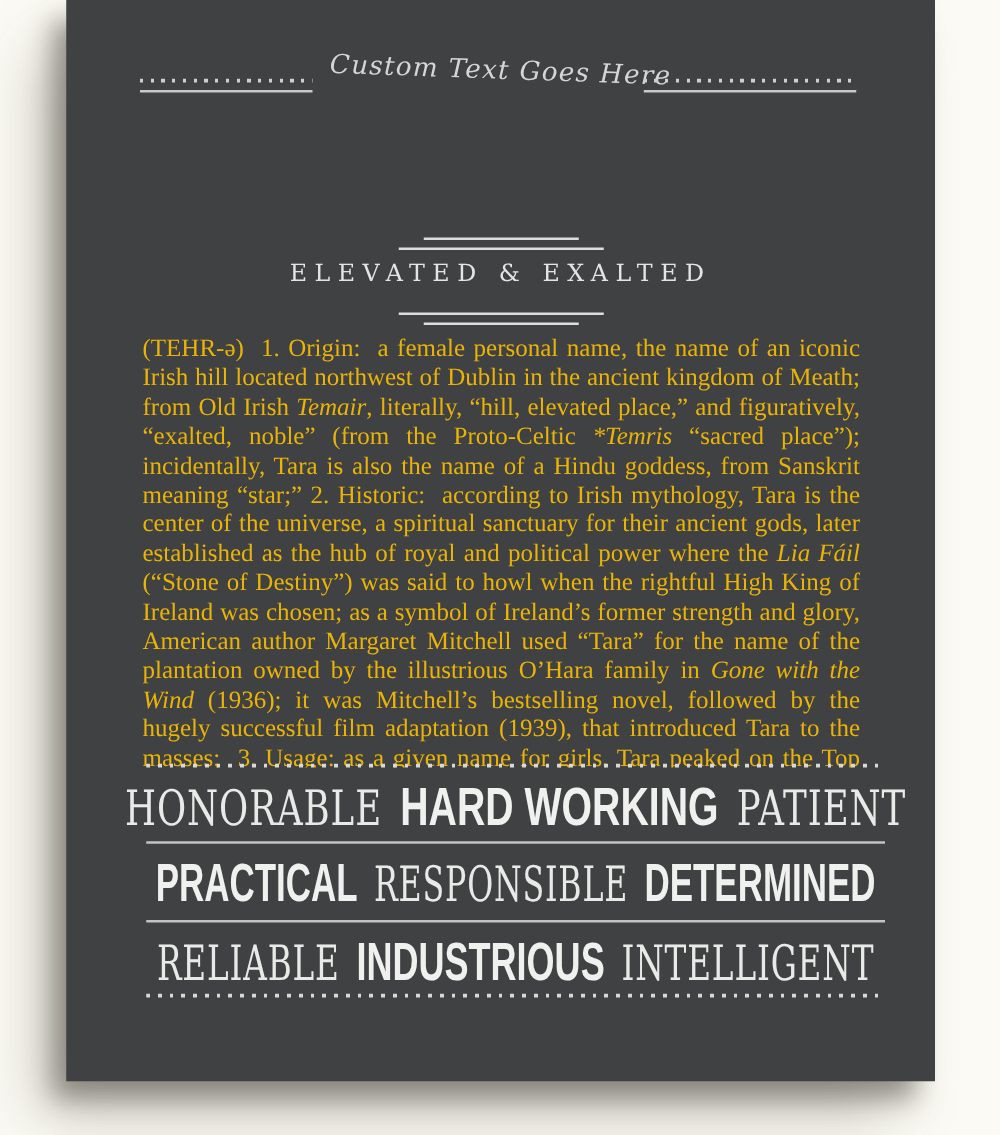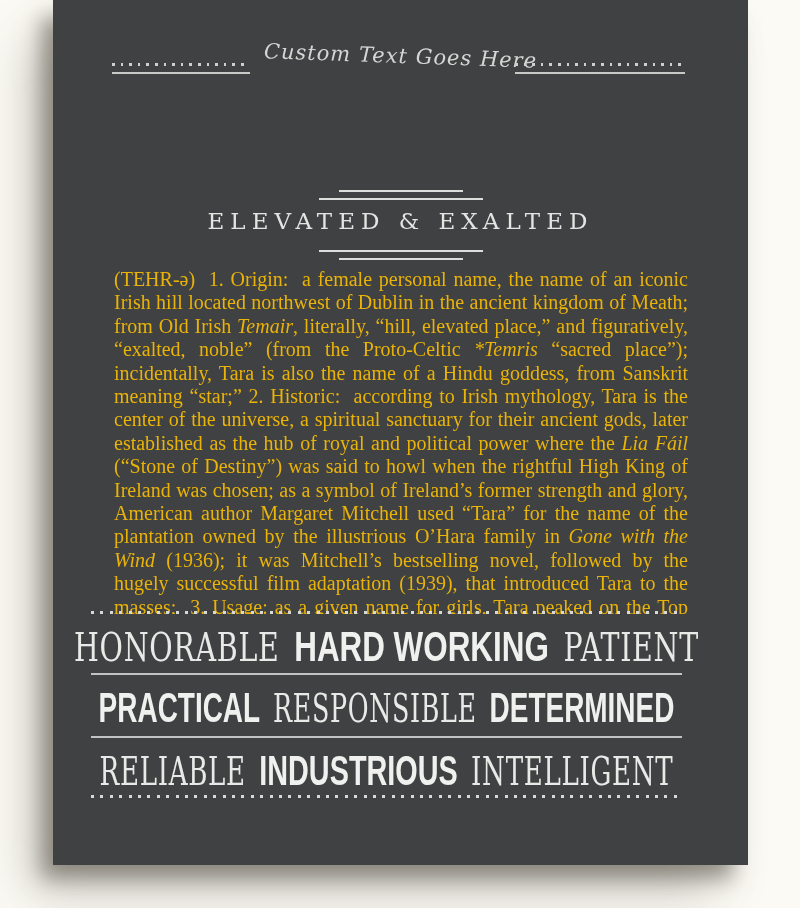--- a/index.html
+++ b/index.html
@@ -44,33 +44,33 @@
   .rule-motif { position:absolute; left:0; right:0; }
   .rule-motif .rl { margin:0 auto; height:2px; background:#dddedc; }
   .rule-motif .short { width:124px; }
   .rule-motif .long  { width:164px; }
   .rule-motif.top    { top:190px; }
   .rule-motif.top .long { margin-top:6px; }
   .rule-motif.bottom { top:250px; }
   .rule-motif.bottom .short { margin-top:6px; }
   .meaning {
     position:absolute; left:0; right:0; top:208px; text-align:center;
-    font-family:"DejaVu Serif", serif; font-size:23px;
+    font-family:"DejaVu Serif", serif; font-size:19px;
     letter-spacing:6px; color:#e4e5e3;
   }
   
   .definition {
     position:absolute; left:61px; top:268px; width:574px; max-height:346px;
     overflow:hidden;
     font-family:"Liberation Serif", serif; font-size:20px; line-height:23.4px;
     color:#eab308; text-align:justify;
   }
   .definition i { font-style:italic; }
   
-  .traits { position:absolute; left:38px; top:611px; width:591px; }
+  .traits { position:absolute; left:64px; top:611px; width:591px; }
   .sep-dotted {
     height:3px;
     background:repeating-linear-gradient(to right,#d8d9d7 0,#d8d9d7 3px,transparent 3px,transparent 9.4px);
   }
   .sep-solid { height:2px; background:#c2c4c3; }
   .sep-solid.s1 { margin-top:7px; }
   .sep-solid.s2 { margin-top:9px; }
   .sep-dotted.last { margin-top:5px; }
   .trait-row {
     margin-top:12px; height:40px;

